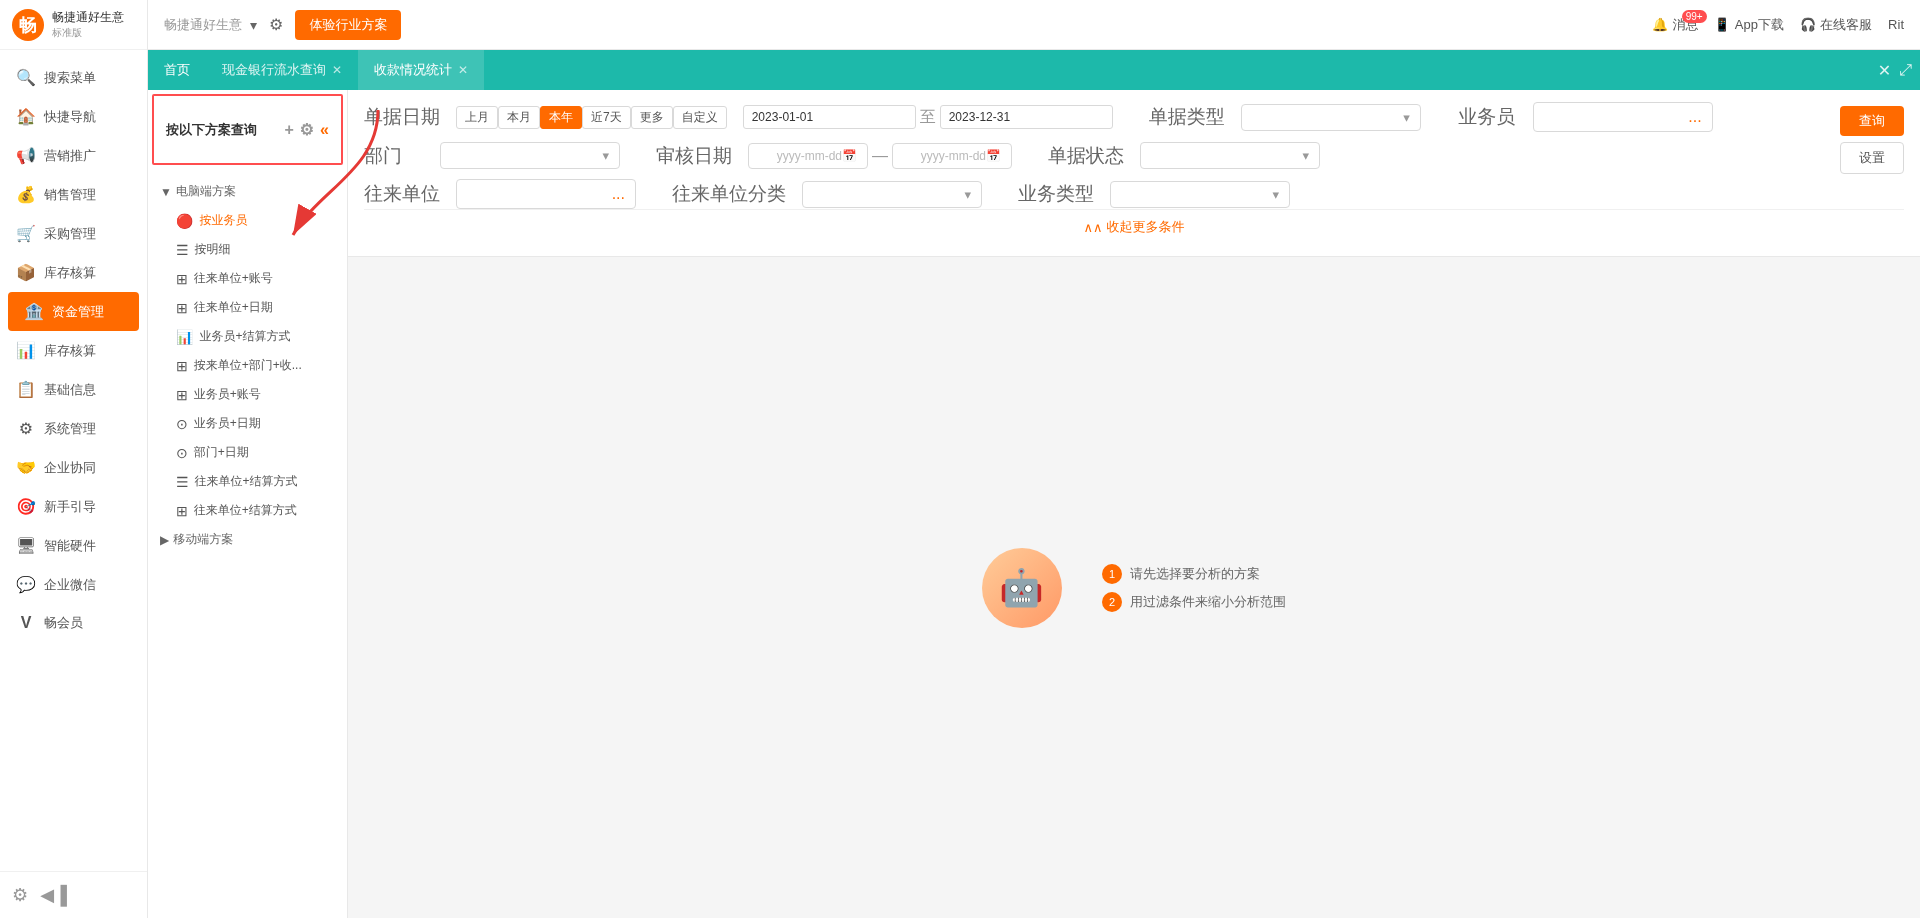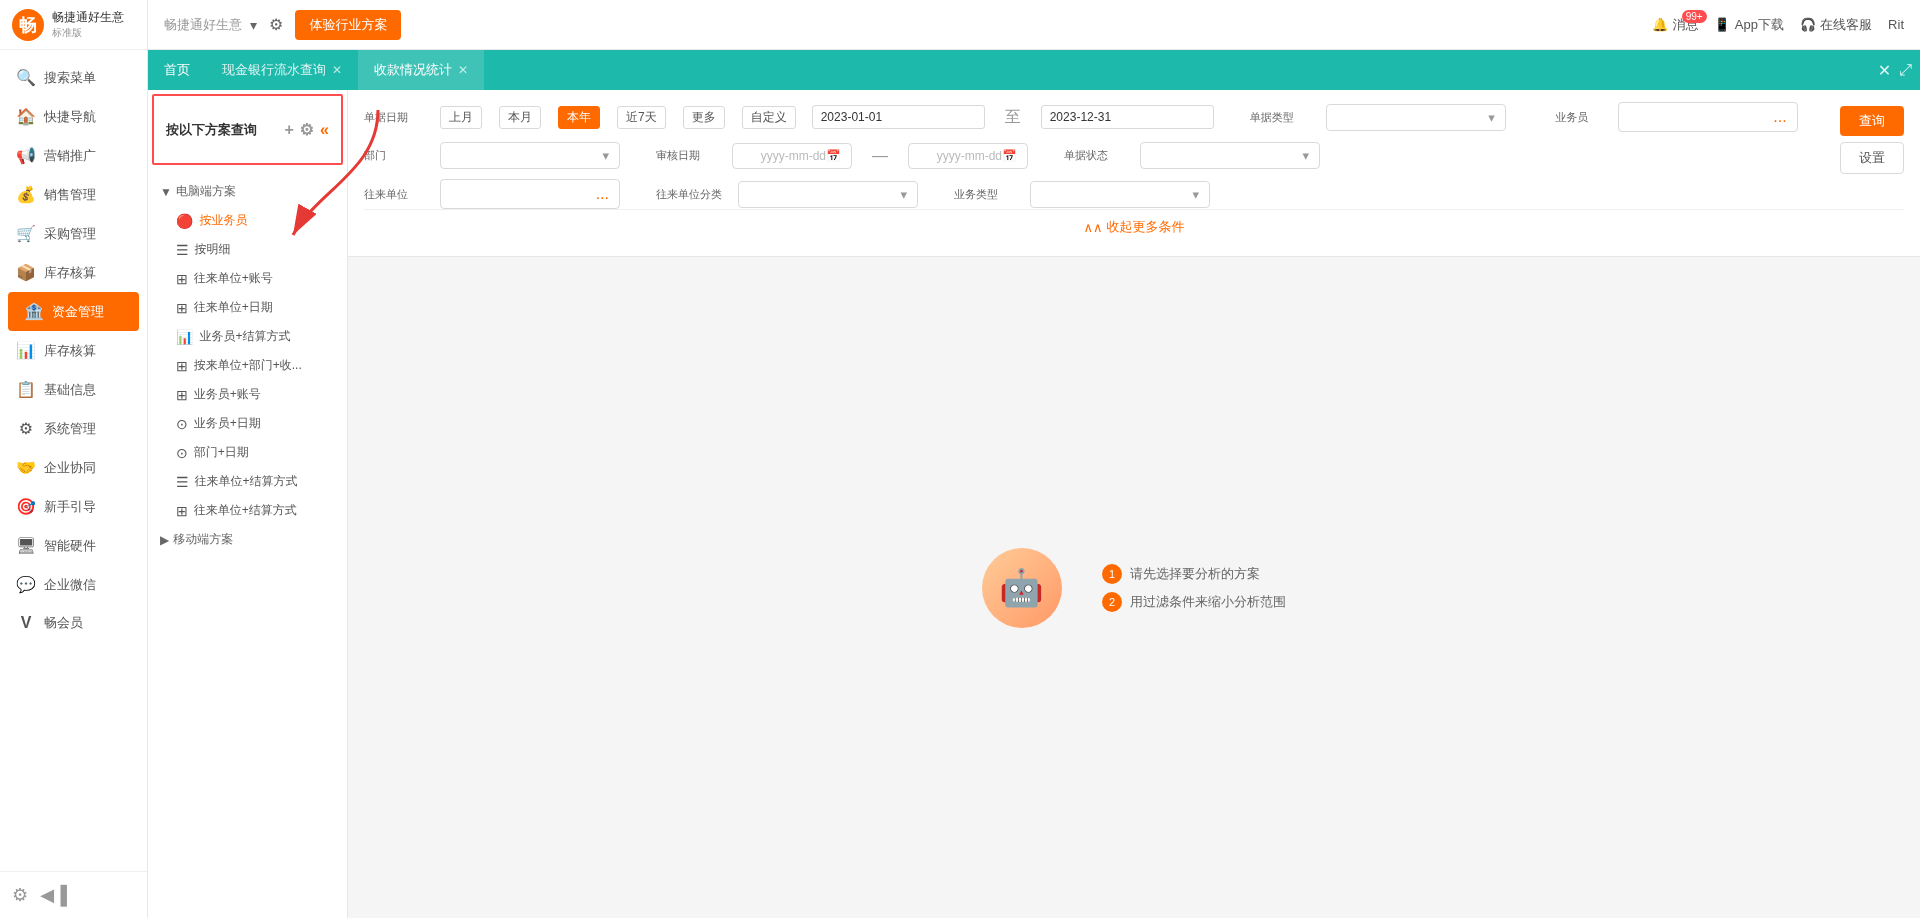--- a/index.html
+++ b/index.html
@@ -134,30 +134,30 @@
       display: flex; align-items: center; gap: 4px;
       font-size: 13px; color: #ff6a00; cursor: pointer;
     }
 
     
     .filter-area {
       background: #fff; padding: 12px 16px; border-bottom: 1px solid #e8e8e8;
     }
     .filter-row { display: flex; align-items: center; gap: 16px; margin-bottom: 10px; flex-wrap: wrap; }
     .filter-row:last-child { margin-bottom: 0; }
-    .filter-label { font-size: 11px; color: #666; white-space: nowrap; min-width: 60px; }
+    .filter-label { font-size: 19px; color: #666; white-space: nowrap; min-width: 60px; }
     .filter-input {
       border: 1px solid #d9d9d9; border-radius: 4px; padding: 5px 10px;
       font-size: 13px; color: #333; background: #fff; min-width: 200px;
       display: flex; align-items: center; justify-content: flex-end;
     }
     .filter-date-range {
-      display: flex; align-items: center; gap: 20px;
-    }
-    .date-quick { display: flex; align-items: center; gap: 17px; }
+      display: flex; align-items: center; gap: 4px;
+    }
+    .date-quick { display: flex; align-items: center; gap: 0; }
     .date-btn {
       padding: 2px 8px; font-size: 12px; border: 1px solid #d9d9d9;
       border-radius: 3px; cursor: pointer; color: #555; background: #fff;
     }
     .date-btn.active { background: #ff6a00; color: #fff; border-color: #ff6a00; }
     .date-input {
       border: 1px solid #d9d9d9; border-radius: 3px; padding: 4px 8px;
       font-size: 12px; color: #333; min-width: 100px;
     }
     .date-sep { color: #999; }

